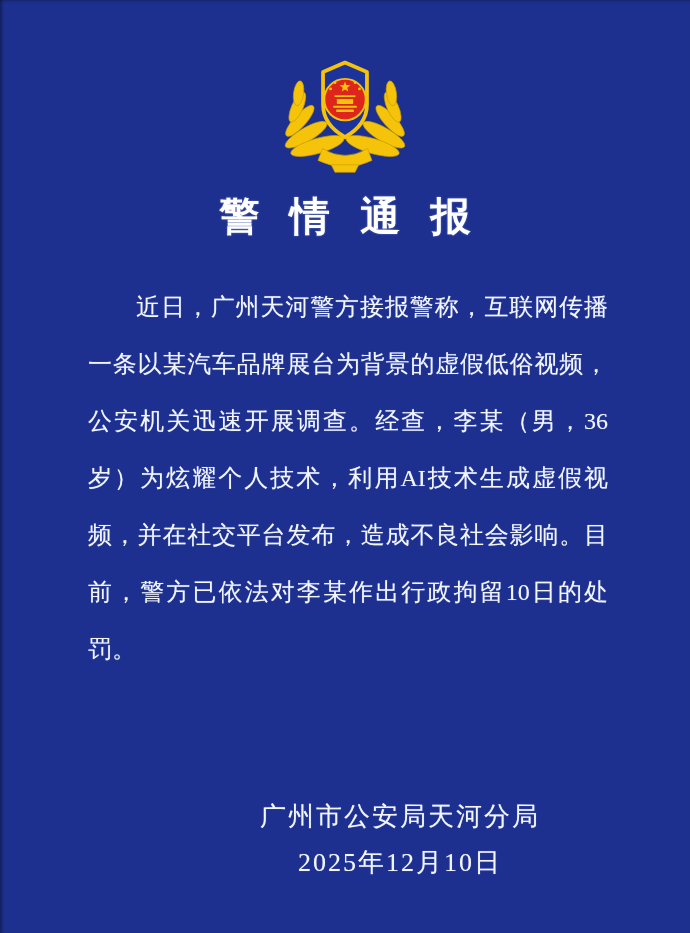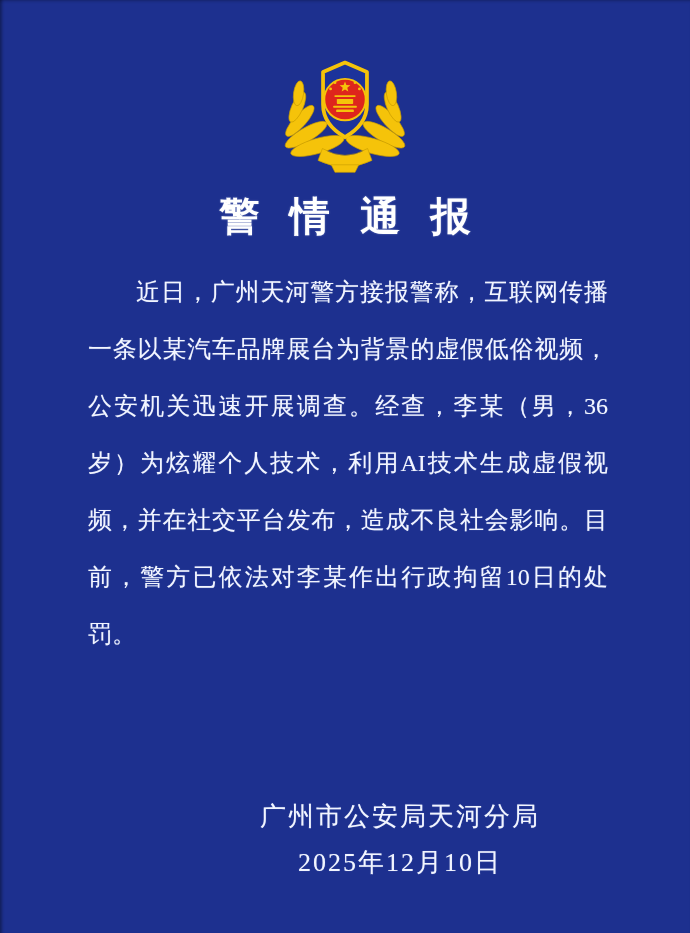--- a/index.html
+++ b/index.html
@@ -37,21 +37,21 @@
     font-weight: bold;
     line-height: 1.2;
     letter-spacing: 0.76em;
     text-indent: 0.76em;
     color: #ffffff;
     text-shadow: 0 0 2px rgba(220,230,255,0.45);
     white-space: nowrap;
   }
   .body-text {
     position: absolute;
-    top: 264px;
+    top: 279px;
     left: 88px;
     width: 520px;
     font-size: 24px;
     line-height: 57px;
     text-align: justify;
     color: #f2f5ff;
     text-shadow: 0 0 1px rgba(210,225,255,0.5);
   }
   .body-text p {
     margin: 0;

